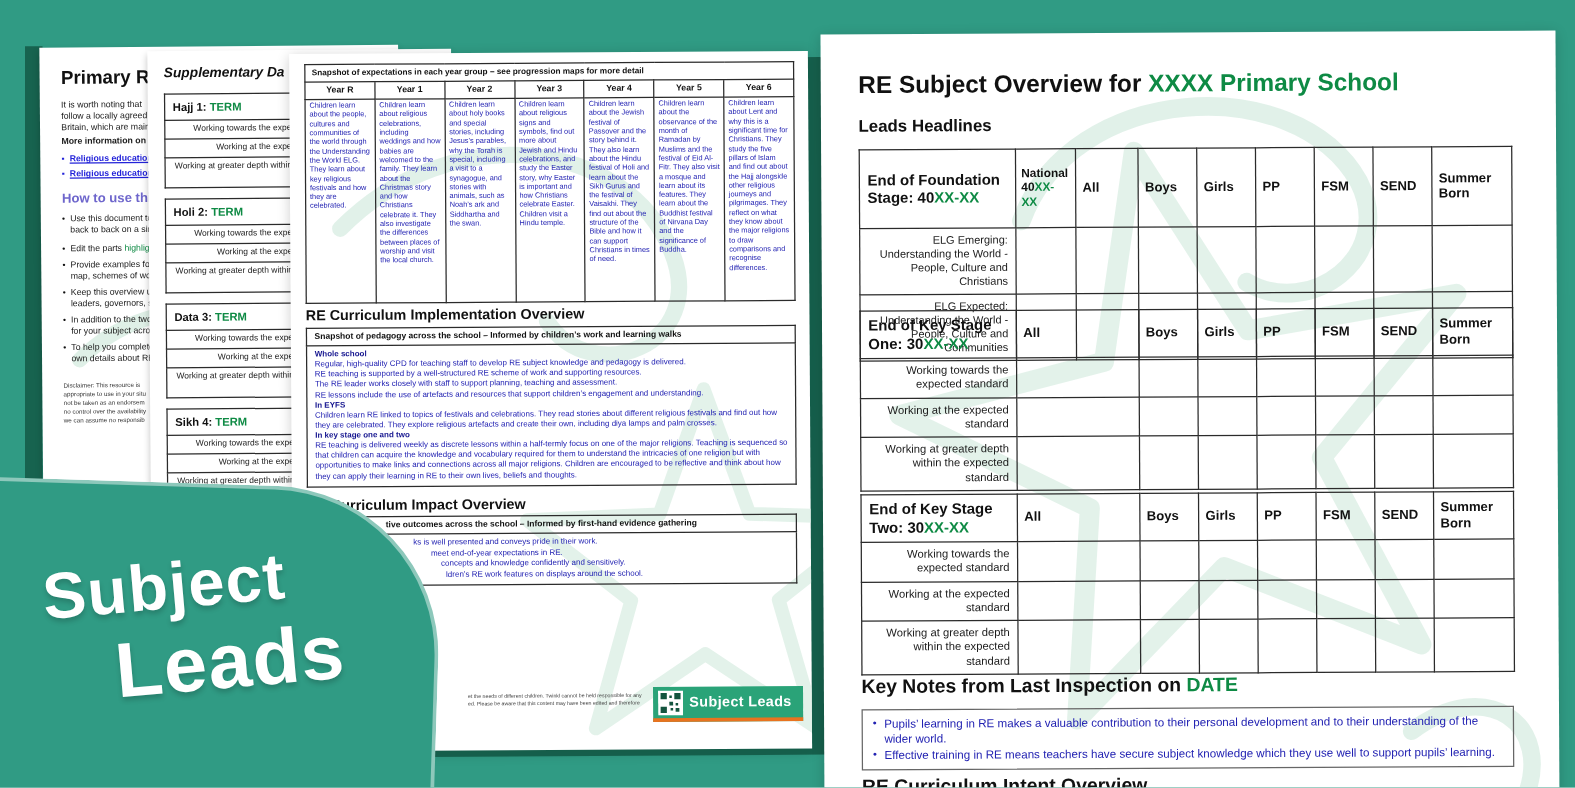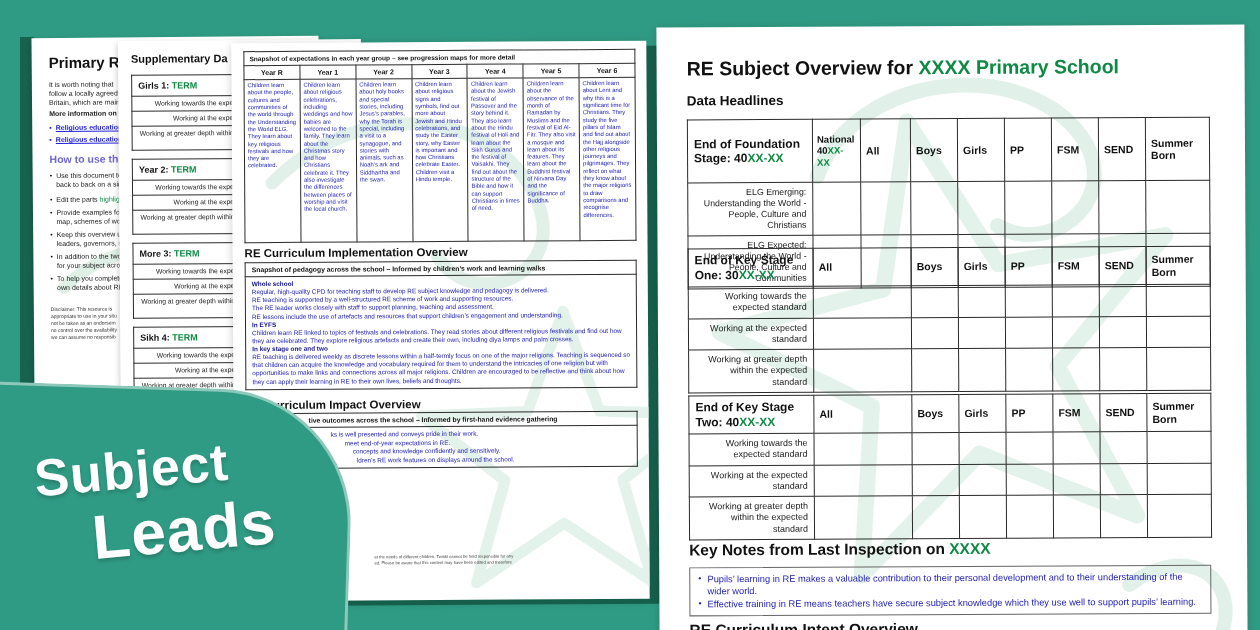--- a/index.html
+++ b/index.html
@@ -22,21 +22,21 @@
   .bp-li{display:flex;gap:4px;font-size:7px;line-height:9px;width:250px;}
   .bp-li .mk{color:#111;}
   .bp-li .tx{white-space:pre-line;}
   .bp-how{left:17px;top:115px;font-size:10.5px;font-weight:bold;color:#6e66cc;}
   .green{color:#0e8a44;}
   .bp-disc{left:17px;top:268px;font-size:5px;line-height:7px;color:#333;width:102px;white-space:pre-line;}
 
   
   .mid-page{left:120px;top:40px;width:243px;height:548px;transform:rotate(-0.45deg);
             box-shadow:0 3px 6px rgba(0,0,0,.25);overflow:hidden;}
-  .mp-title{left:13px;top:12px;font-size:11px;font-weight:bold;color:#111;}
+  .mp-title{left:13px;top:12px;font-size:11px;font-weight:bold;color:#111;font-style:italic;}
   table.supp{position:absolute;left:13px;width:150px;border-collapse:collapse;background:transparent;}
   table.supp th,table.supp td{border:1px solid #2b2b2b;}
   table.supp th{font-size:9px;font-weight:bold;text-align:left;padding:5px 6px;color:#111;}
   table.supp td{font-size:6.8px;text-align:right;padding:3px 6px;line-height:1.2;color:#1c1c1c;}
 
   
   .front-page{left:233px;top:42px;width:415px;height:558px;transform:rotate(-0.35deg);
               box-shadow:11px 5px 0 rgba(18,86,67,.85),0 2px 10px rgba(0,0,0,.2);overflow:hidden;}
   table.snap{position:absolute;left:12px;top:8px;width:392px;border-collapse:collapse;table-layout:fixed;}
   table.snap th,table.snap td{border:1px solid #2b2b2b;}
@@ -143,55 +143,55 @@
 no control over the availability
 we can assume no responsib</div>
   </div>
 
   <div class="page mid-page">
     <div class="abs mp-title">Supplementary Da</div>
 
     <table class="supp" style="top:34px;">
       <tbody>
           <tr>
-            <th><span>Girls 1: </span><span class="green">TERM</span></th>
+            <th><span>Hajj 1: </span><span class="green">TERM</span></th>
           </tr>
       <tr>
             <td>Working towards the expected standard</td>
           </tr>
       <tr>
             <td>Working at the expected standard</td>
           </tr>
       <tr>
             <td>Working at greater depth within the expected standard</td>
           </tr>
     </tbody>
       </table>
 
     <table class="supp" style="top:118px;">
       <tbody>
           <tr>
-            <th><span>Year 2: </span><span class="green">TERM</span></th>
+            <th><span>Holi 2: </span><span class="green">TERM</span></th>
           </tr>
       <tr>
             <td>Working towards the expected standard</td>
           </tr>
       <tr>
             <td>Working at the expected standard</td>
           </tr>
       <tr>
             <td>Working at greater depth within the expected standard</td>
           </tr>
     </tbody>
       </table>
 
     <table class="supp" style="top:202px;">
       <tbody>
           <tr>
-            <th><span>More 3: </span><span class="green">TERM</span></th>
+            <th><span>Data 3: </span><span class="green">TERM</span></th>
           </tr>
       <tr>
             <td>Working towards the expected standard</td>
           </tr>
       <tr>
             <td>Working at the expected standard</td>
           </tr>
       <tr>
             <td>Working at greater depth within the expected standard</td>
           </tr>
@@ -284,31 +284,45 @@
         <div class="impact-line" style="left:106px;top:20px;">concepts and knowledge confidently and sensitively.</div>
         <div class="impact-line" style="left:110px;top:29px;">ldren’s RE work features on displays around the school.</div>
       </div>
             </td>
           </tr>
     </tbody>
       </table>
 
     <div class="abs fp-footnote">et the needs of different children. Twinkl cannot be held responsible for any
 ed. Please be aware that this content may have been edited and therefore</div>
+    <div class="abs badge">
+      <svg width="20" height="20" viewBox="0 0 20 20">
+        <rect x="0" y="0" width="20" height="20" fill="#ffffff"></rect>
+        <rect x="2" y="2" width="5" height="5" fill="#14553f"></rect>
+          <rect x="13" y="2" width="5" height="5" fill="#14553f"></rect>
+        <rect x="2" y="13" width="5" height="5" fill="#14553f"></rect>
+          <rect x="9" y="4" width="2" height="2" fill="#14553f"></rect>
+        <rect x="9" y="9" width="3" height="3" fill="#14553f"></rect>
+          <rect x="14" y="10" width="2" height="2" fill="#14553f"></rect>
+        <rect x="10" y="14" width="2" height="2" fill="#14553f"></rect>
+          <rect x="14" y="14" width="3" height="3" fill="#14553f"></rect>
+      </svg>
+      <span class="btx">Subject Leads</span>
+    </div>
   </div>
 
   <div class="page right-page">
     <svg class="doodle" width="588" height="620" viewBox="0 0 588 620">
       <path d="M160,150 C 200,40 380,30 430,120 C 460,180 390,230 340,200" fill="none" stroke="#d7ece1" stroke-width="15" opacity="0.75" stroke-linecap="round"></path>
       <polygon points="300,90 359,249 528,256 395,361 441,524 300,430 159,524 205,361 72,256 241,249" fill="none" stroke="#d7ece1" stroke-width="16" opacity="0.7" stroke-linejoin="round" transform="rotate(-12 300 330)"></polygon>
       <path d="M470,560 C 530,515 585,555 560,615" fill="none" stroke="#d7ece1" stroke-width="14" opacity="0.75" stroke-linecap="round"></path>
     </svg>
 
     <div class="abs rp-title"><span>RE Subject Overview for </span><span class="green">XXXX Primary School</span></div>
-    <div class="abs rp-sub">Data Headlines</div>
+    <div class="abs rp-sub">Leads Headlines</div>
 
     <table class="data" style="top:92px;">
       <colgroup>
           <col style="width:125px">
           <col style="width:48px">
           <col style="width:50px">
           <col style="width:47px">
           <col style="width:47px">
           <col style="width:47px">
           <col style="width:47px">
@@ -413,21 +427,21 @@
           <col style="width:98px">
           <col style="width:47px">
           <col style="width:47px">
           <col style="width:47px">
           <col style="width:47px">
           <col style="width:47px">
           <col style="width:64px">
         </colgroup>
       <tbody>
           <tr style="height:38px;">
-        <th class="big"><span>End of Key Stage Two: 40</span><span class="green">XX-XX</span></th>
+        <th class="big"><span>End of Key Stage Two: 30</span><span class="green">XX-XX</span></th>
         <th class="col">All</th>
         <th class="col">Boys</th>
         <th class="col">Girls</th>
         <th class="col">PP</th>
         <th class="col">FSM</th>
         <th class="col">SEND</th>
         <th class="col">Summer Born</th>
       </tr>
       <tr style="height:30px;">
         <td class="lbl9">Working towards the expected standard</td>
@@ -455,21 +469,21 @@
             <td></td>
             <td></td>
             <td></td>
             <td></td>
             <td></td>
             <td></td>
       </tr>
     </tbody>
       </table>
 
-    <div class="abs rp-notes-h"><span>Key Notes from Last Inspection on </span><span class="green">XXXX</span></div>
+    <div class="abs rp-notes-h"><span>Key Notes from Last Inspection on </span><span class="green">DATE</span></div>
 
     <div class="abs notes-box">
       <div class="note">
         <span class="mk">•</span>
         <span>Pupils’ learning in RE makes a valuable contribution to their personal development and to their understanding of the wider world.</span>
       </div>
       <div class="note">
         <span class="mk">•</span>
         <span>Effective training in RE means teachers have secure subject knowledge which they use well to support pupils’ learning.</span>
       </div>

